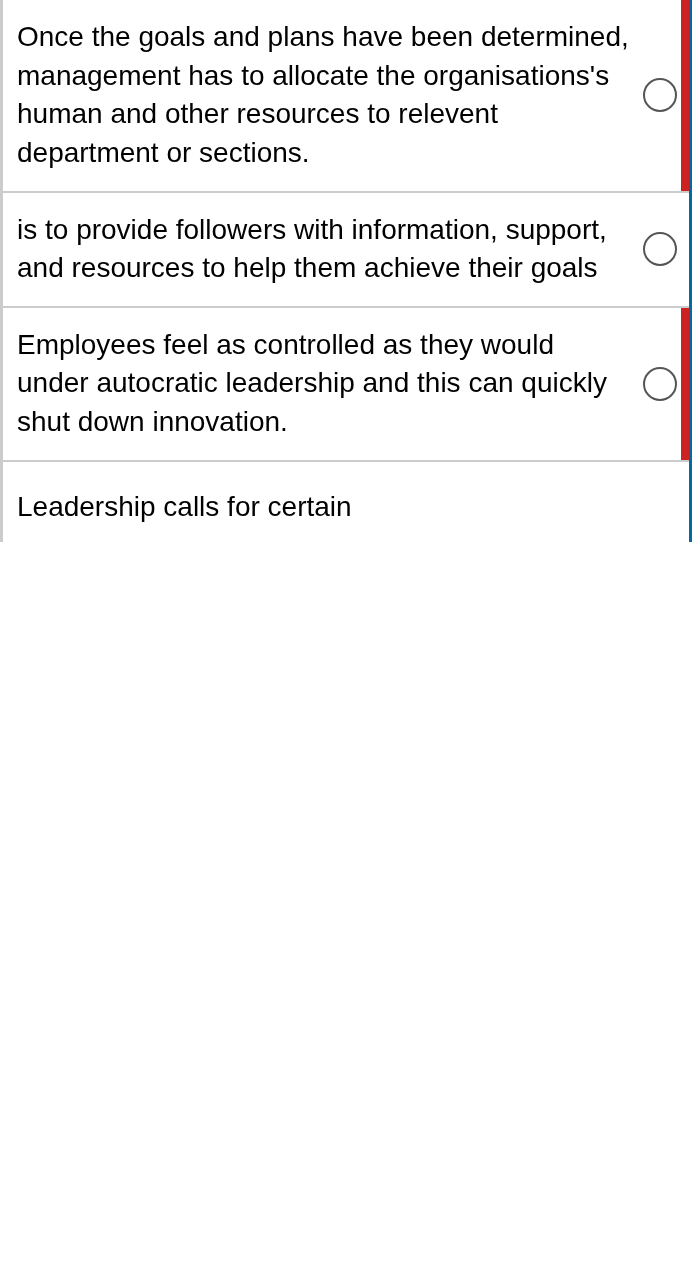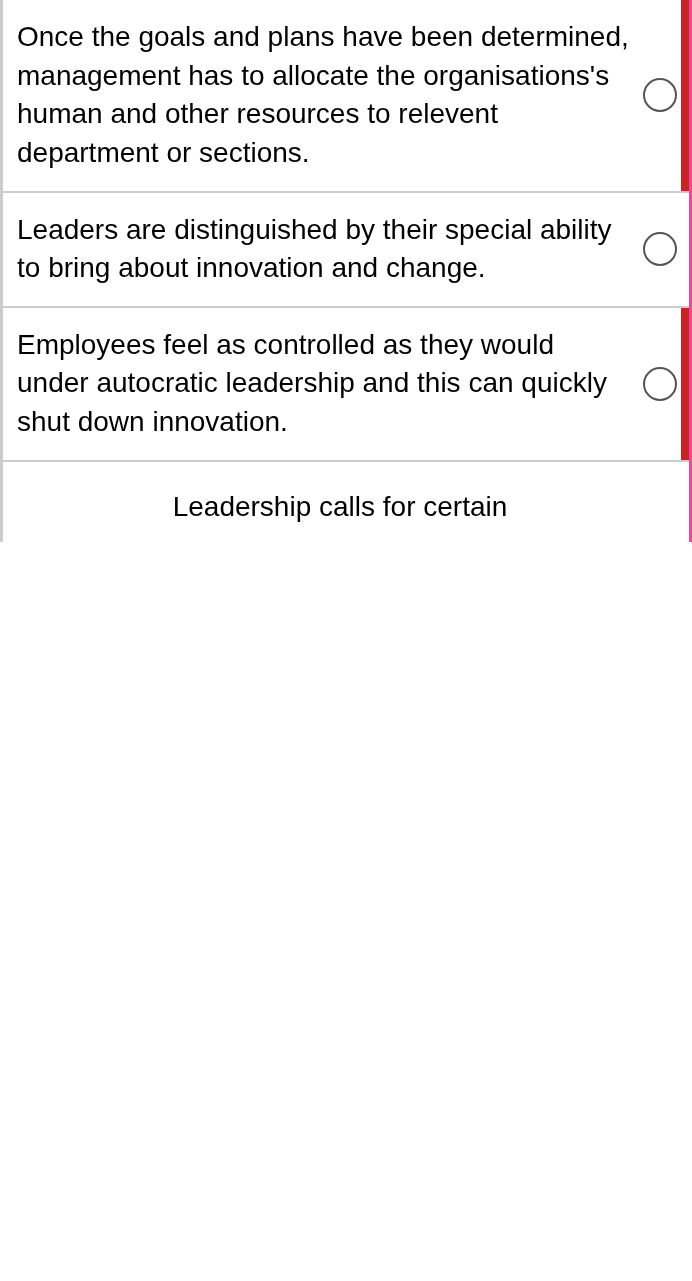--- a/index.html
+++ b/index.html
@@ -14,21 +14,21 @@
       background: #ffffff;
       font-family: Arial, sans-serif;
       font-size: 28px;
       line-height: 1.35;
       color: #000000;
     }
 
     .quiz-container {
       width: 100%;
       border-left: 3px solid #cccccc;
-      border-right: 3px solid #ec4899;
+      border-right: 3px solid #0369a1;
     }
 
     .quiz-item {
       display: flex;
       align-items: center;
       justify-content: space-between;
       padding: 18px 12px 18px 14px;
       border-bottom: 2px solid #cccccc;
       min-height: 80px;
       position: relative;
@@ -72,38 +72,37 @@
     .item-6 .side-bar {
       background: #cc2222;
     }
 
     .item-1 .side-bar { display: block; }
     .item-6 .side-bar { display: block; }
 
     .last-item-partial {
       padding: 18px 12px 6px 14px;
       border-bottom: none;
-      text-align: center;
     }
 
     .last-item-partial .item-text {
       font-size: 28px;
     }
   </style>
 </head>
 <body>
 
 <div class="quiz-container">
 <div class="quiz-item item-1">
       <span class="item-text">Once the goals and plans have been determined, management has to allocate the organisations's human and other resources to relevent department or sections.</span>
       <div class="radio-circle"></div>
       <div class="side-bar"></div>
     </div>
-    <div class="quiz-item item-3">
-      <span class="item-text">Leaders are distinguished by their special ability to bring about innovation and change.</span>
+    <div class="quiz-item item-2">
+      <span class="item-text">is to provide followers with information, support, and resources to help them achieve their goals</span>
       <div class="radio-circle"></div>
     </div>
     <div class="quiz-item item-6">
       <span class="item-text">Employees feel as controlled as they would under autocratic leadership and this can quickly shut down innovation.</span>
       <div class="radio-circle"></div>
       <div class="side-bar"></div>
     </div>
     <div class="quiz-item item-7 last-item-partial">
       <span class="item-text">Leadership calls for certain</span>
     </div>

